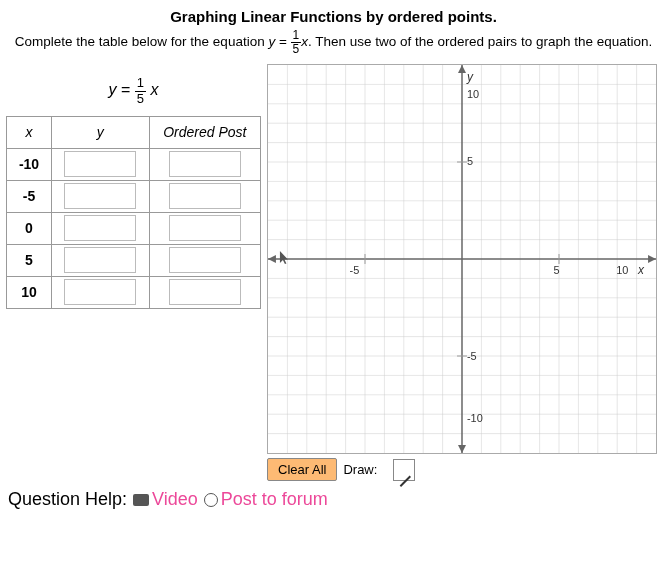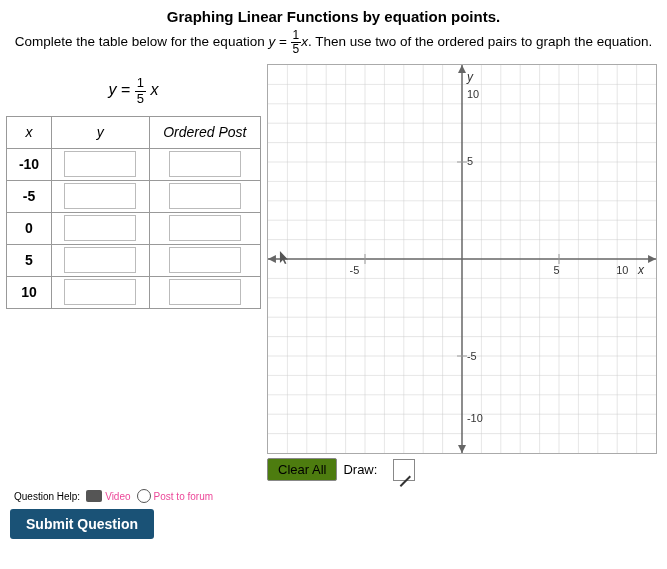--- a/index.html
+++ b/index.html
@@ -114,21 +114,21 @@
 
     .graph-buttons {
       display: flex;
       flex-direction: row;
       align-items: center;
       margin-top: 4px;
       gap: 6px;
     }
 
     .btn-clear-all {
-      background: #4d7c0f;
+      background: #fdba74;
       border: 1px solid #888;
       padding: 3px 10px;
       font-size: 13px;
       cursor: pointer;
       border-radius: 2px;
     }
 
     .draw-label {
       display: flex;
       align-items: center;
@@ -152,22 +152,22 @@
       right: 3px;
       width: 14px;
       height: 2px;
       background: #333;
       transform: rotate(-45deg);
       transform-origin: right bottom;
     }
 
     
     .question-help {
-      padding: 8px 14px 6px;
-      font-size: 10px;
+      padding: 8px 8px 6px;
+      font-size: 18px;
       display: flex;
       align-items: center;
       gap: 6px;
     }
 
     .help-link {
       color: #ec4899;
       text-decoration: none;
       display: flex;
       align-items: center;
@@ -234,21 +234,21 @@
       height: 14px;
       border: 1.5px solid #555;
       border-radius: 50%;
       position: relative;
       vertical-align: middle;
     }
   </style>
 </head>
 <body>
 
-<div class="page-title">Graphing Linear Functions by equation points.</div>
+<div class="page-title">Graphing Linear Functions by ordered points.</div>
 
 <div class="instructions">
   Complete the table below for the equation <em>y</em> = <span style="display:inline-flex;flex-direction:column;align-items:center;vertical-align:middle;font-size:12px;line-height:1.1">
       <span style="border-bottom:1px solid #000;padding:0 2px">1</span>
       <span style="padding:0 2px">5</span>
     </span><em>x</em>. Then use two of the ordered pairs to graph the equation.
 </div>
 
 <div class="main-content">
 
@@ -412,14 +412,13 @@
     <span class="icon-video"></span>
     <span>Video</span>
   </a>
   <a href="#" class="help-link">
     <span class="icon-post"></span>
     <span>Post to forum</span>
   </a>
 </div>
 
 <div class="footer-buttons">
-  <button class="btn-submit">Submit Question</button>
 </div>
 
 </body></html>

